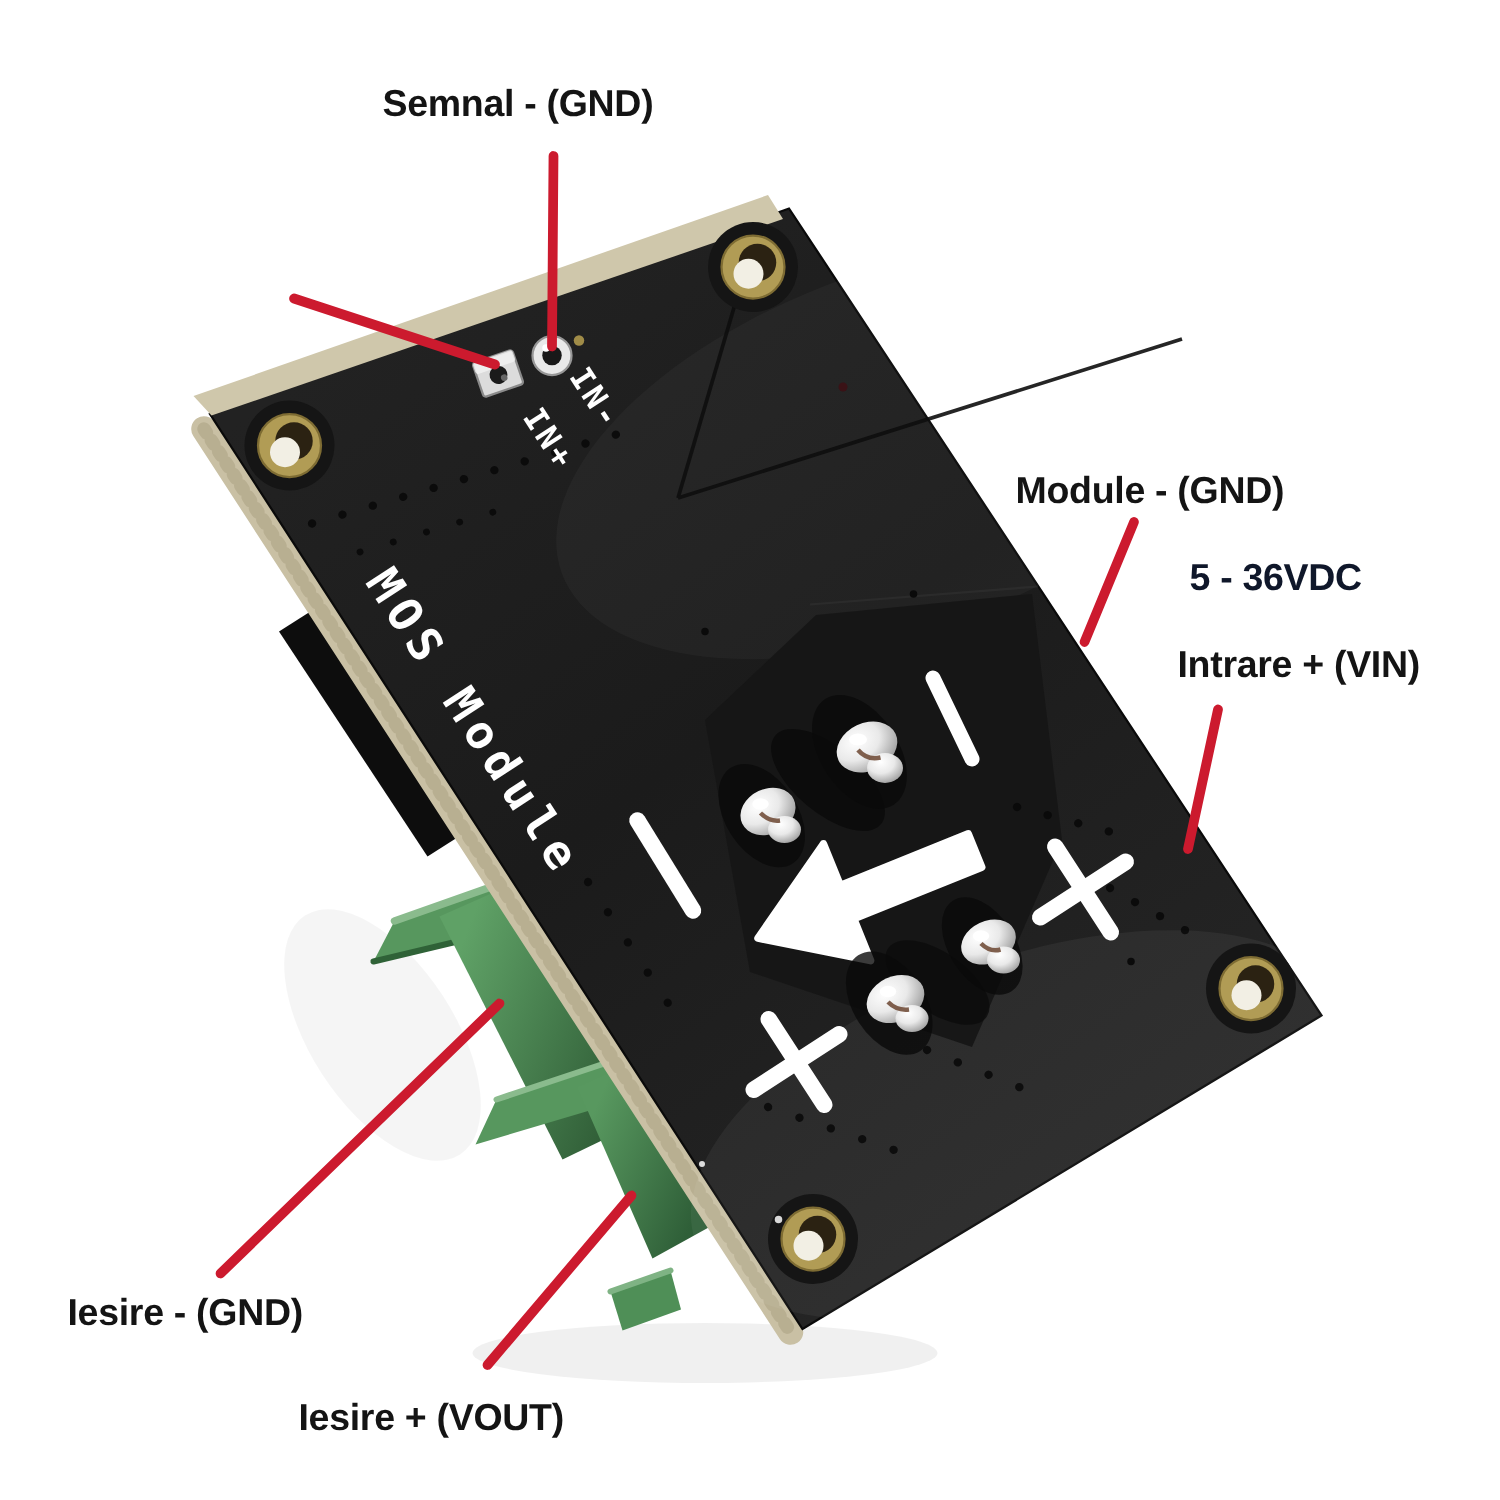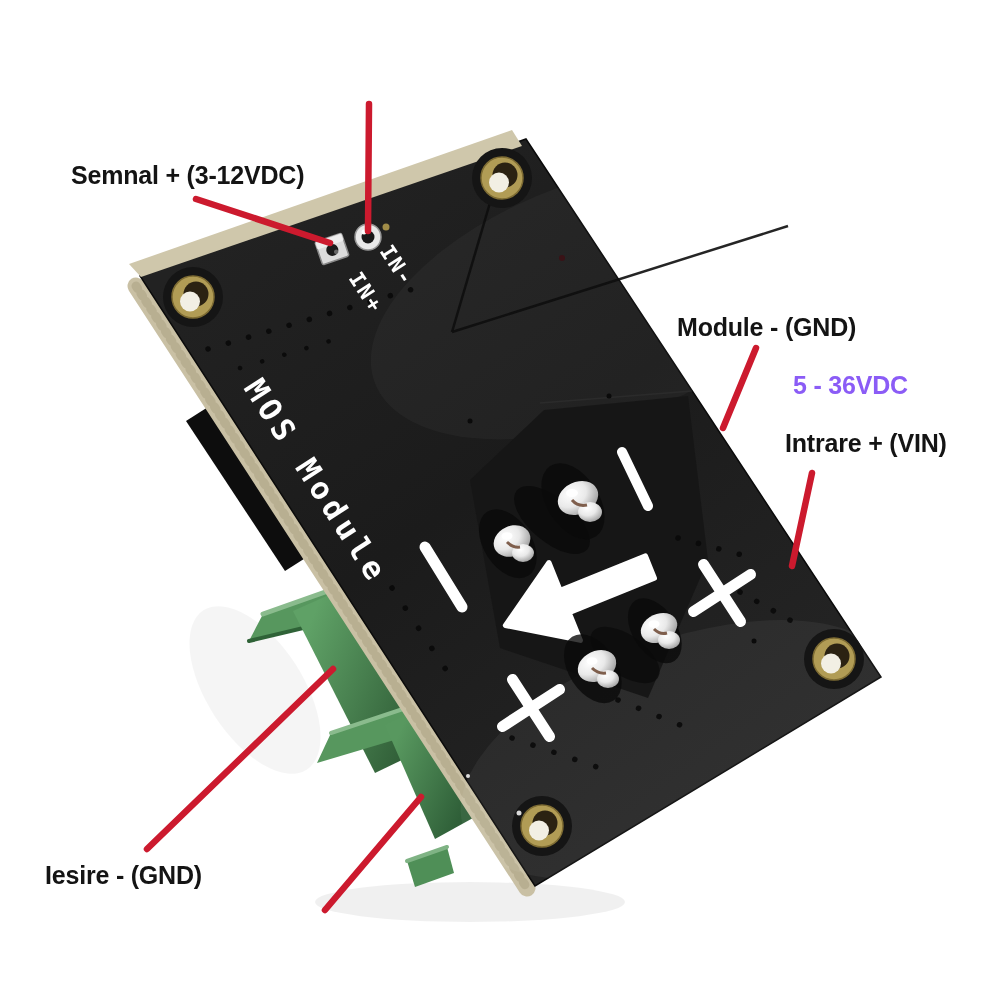--- a/index.html
+++ b/index.html
@@ -5,21 +5,21 @@
   html,body{margin:0;padding:0;background:#ffffff;}
   .stage{
     position:relative;width:1000px;height:1000px;background:#ffffff;
     overflow:hidden;font-family:"Liberation Sans",sans-serif;
   }
   .stage svg{position:absolute;left:0;top:0;}
   .anno{
     position:absolute;font-weight:700;font-size:25px;line-height:1.1;
     color:#141414;letter-spacing:-0.2px;white-space:nowrap;
   }
-  .anno.red{color:#8b5cf6;}
+  .anno.red{color:#0f172a;}
 </style>
 </head>
 <body>
 
 <div class="stage">
 
 <svg width="1000" height="1000" viewBox="0 0 1000 1000">
   <defs>
     <linearGradient id="boardGrad" gradientUnits="userSpaceOnUse" x1="300" y1="180" x2="760" y2="820">
       <stop offset="0" stop-color="#222222"></stop>
@@ -190,18 +190,19 @@
   <g stroke="#cc1a2e" stroke-width="6.5" stroke-linecap="round">
     <line x1="369" y1="104" x2="368" y2="231"></line>
     <line x1="196" y1="199" x2="330" y2="243"></line>
     <line x1="756" y1="348" x2="723" y2="428"></line>
     <line x1="812" y1="473" x2="792" y2="566"></line>
     <line x1="147" y1="849" x2="333" y2="669"></line>
     <line x1="325" y1="910" x2="421" y2="797"></line>
   </g>
 </svg>
 
-<div class="anno" style="left:71px;top:162px;">Semnal + (3-12VDC)</div>
+<div class="anno" style="left:255px;top:56px;">Semnal - (GND)</div>
 <div class="anno" style="left:677px;top:314px;">Module - (GND)</div>
 <div class="anno red" style="left:793px;top:372px;">5 - 36VDC</div>
 <div class="anno" style="left:45px;top:862px;">Iesire - (GND)</div>
 <div class="anno" style="left:785px;top:430px;">Intrare + (VIN)</div>
+<div class="anno" style="left:199px;top:932px;">Iesire + (VOUT)</div>
 
 </div>
 </body></html>

